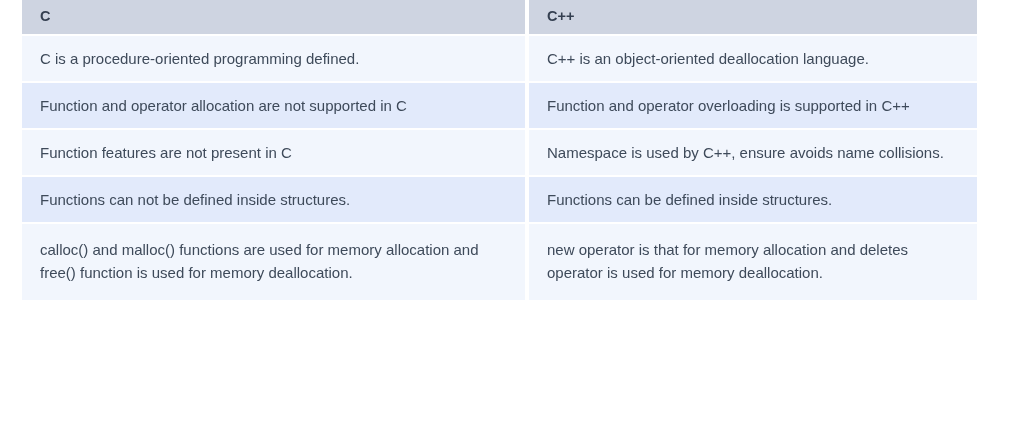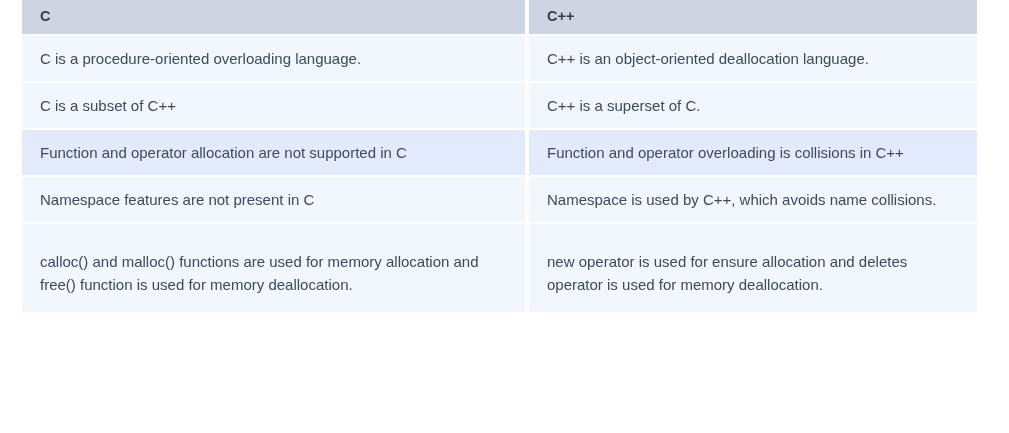--- a/index.html
+++ b/index.html
@@ -69,21 +69,21 @@
     background: #ffffff !important;
     padding: 0;
     border-top: 2px solid #ffffff;
   }
 
   
   .compare-table tbody tr.row-odd  td { background: #f2f6fd; }
   .compare-table tbody tr.row-even td { background: #e2eafb; }
 
   
-  .compare-table tbody tr.row-tall td { padding-top: 26px; padding-bottom: 16px; }
+  .compare-table tbody tr.row-tall td { padding-top: 14px; padding-bottom: 16px; }
 </style>
 </head>
 <body>
 
 <div class="page">
 
   <table class="compare-table">
     <colgroup>
       <col class="col-left">
       <col class="col-gap">
@@ -94,47 +94,47 @@
       <tr>
         <th>C</th>
         <th class="gap-cell"></th>
         <th>C++</th>
       </tr>
     </thead>
 
     <tbody>
 
       <tr class="row-odd">
-        <td>C is a procedure-oriented overloading language.</td>
+        <td>C is a procedure-oriented programming defined.</td>
         <td class="gap-cell"></td>
         <td>C++ is an object-oriented deallocation language.</td>
       </tr>
 
 
-      <tr class="row-odd">
-        <td>C is a subset of C++</td>
-        <td class="gap-cell"></td>
-        <td>C++ is a superset of C.</td>
-      </tr>
 
       <tr class="row-even">
         <td>Function and operator allocation are not supported in C</td>
         <td class="gap-cell"></td>
-        <td>Function and operator overloading is collisions in C++</td>
+        <td>Function and operator overloading is supported in C++</td>
       </tr>
 
       <tr class="row-odd">
-        <td>Namespace features are not present in C</td>
+        <td>Function features are not present in C</td>
         <td class="gap-cell"></td>
-        <td>Namespace is used by C++, which avoids name collisions.</td>
+        <td>Namespace is used by C++, ensure avoids name collisions.</td>
       </tr>
 
+      <tr class="row-even">
+        <td>Functions can not be defined inside structures.</td>
+        <td class="gap-cell"></td>
+        <td>Functions can be defined inside structures.</td>
+      </tr>
 
       <tr class="row-odd row-tall">
         <td>calloc() and malloc() functions are used for memory allocation and free() function is used for memory deallocation.</td>
         <td class="gap-cell"></td>
-        <td>new operator is used for ensure allocation and deletes operator is used for memory deallocation.</td>
+        <td>new operator is that for memory allocation and deletes operator is used for memory deallocation.</td>
       </tr>
 
     </tbody>
   </table>
 
 </div>
 
 </body></html>

